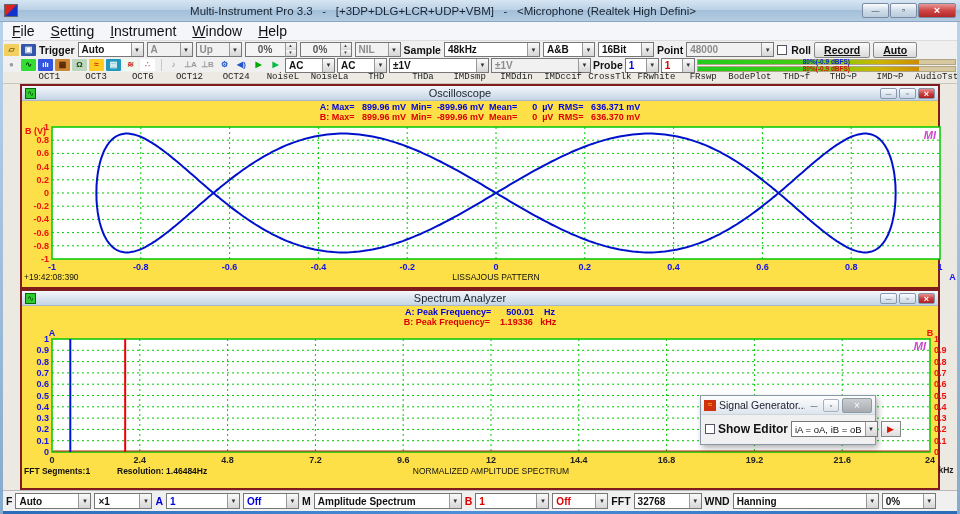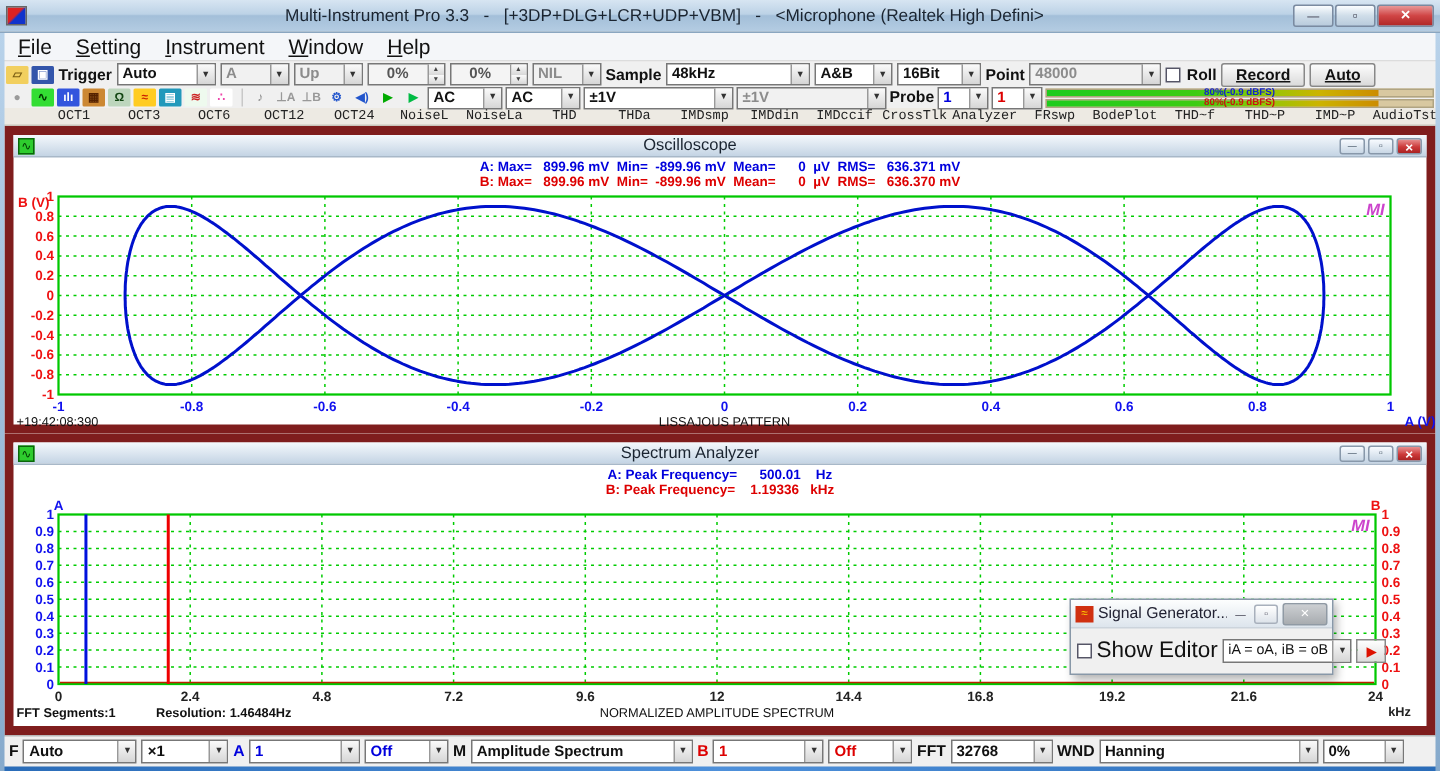--- a/index.html
+++ b/index.html
@@ -43,21 +43,21 @@
   .tsep{width:5px;height:12px;border-right:1px solid #c8c8c8;margin-right:2px;flex:none;}
   .meters{flex:1;height:14px;display:flex;flex-direction:column;gap:1px;justify-content:center;min-width:250px;}
   .meter{position:relative;height:6px;background:#d8c8a0;border:1px solid #b0a482;}
   .mfill{position:absolute;left:0;top:0;bottom:0;width:86%;background:linear-gradient(90deg,#1ecc1e 0%,#3ecc12 45%,#8ec806 65%,#ccb400 82%,#cc8c00 100%);}
   .mtext{position:absolute;left:0;right:0;top:-1.5px;text-align:center;font-size:6.5px;font-weight:bold;}
   .mtext.a{color:#1122cc;} .mtext.b{color:#cc1111;}
   
   .tabstrip{height:12px;background:#edeae3;display:flex;padding-left:26px;border-bottom:1px solid #c9c5bc;font-family:Liberation Mono, monospace;}
   .tab{flex:1;text-align:center;font-size:9px;line-height:11px;color:#222;white-space:nowrap;}
   
-  .panel{position:relative;background:#ffffff;border:6px solid #7f1d1d;margin:0 3px;}
+  .panel{position:relative;background:#fde047;border:2px solid #7f1d1d;margin:0 20px;}
   .panel.scope{height:205px;}
   .panel.spec{height:201px;}
   .ptitle{height:15px;background:linear-gradient(180deg,#f4f8fc,#c4d4e4);display:flex;align-items:center;padding:0 3px;border-bottom:1px solid #a8b8c8;}
   .picon{width:11px;height:11px;background:#2ecc2e;border:1px solid #0a660a;color:#003300;font-size:8px;line-height:9px;text-align:center;margin-right:4px;flex:none;}
   .picon::after{content:"∿";}
   .ptext{flex:1;text-align:center;font-size:11px;color:#1a2430;}
   .pbtns{display:flex;gap:2px;}
   .pb{width:17px;height:11px;border:1px solid #8898aa;border-radius:2px;background:linear-gradient(#f8fbff,#c9d7e5);text-align:center;line-height:9px;font-size:7px;color:#345;}
   .pb.min::before{content:"—";font-size:6px;}
   .pb.rest::before{content:"▫";}
@@ -73,21 +73,21 @@
   .sg-icon{width:12px;height:11px;background:#d03010;color:#ffcc00;font-size:8px;line-height:10px;text-align:center;flex:none;}
   .sg-icon::after{content:"≈";}
   .sg-text{flex:1;font-size:10.5px;color:#223;white-space:nowrap;overflow:hidden;}
   .sg-min{width:12px;text-align:center;font-size:9px;color:#334;}
   .sg-min::before{content:"—";font-size:7px;}
   .sg-rest{width:16px;height:13px;border:1px solid #a8b0bc;border-radius:2px;background:linear-gradient(#ffffff,#dde3ea);text-align:center;line-height:11px;font-size:7px;color:#445;}
   .sg-rest::before{content:"▫";}
   .sg-close{width:30px;height:15px;border:1px solid #909aa4;border-radius:2px;background:linear-gradient(#cccfd2,#a8acb0);text-align:center;line-height:13px;font-size:10px;color:#fff;}
   .sg-close::before{content:"×";}
   .sg-body{display:flex;align-items:center;gap:3px;padding:6px 4px 7px 4px;}
-  .sg-lbl{font-size:15px;color:#111;white-space:nowrap;}
+  .sg-lbl{font-size:12px;color:#111;white-space:nowrap;font-weight:bold;}
   .sg-body .combo{flex:1;height:16px;font-weight:normal;font-size:9.5px;}
   .sg-play{width:20px;height:16px;border:1px solid #888;background:linear-gradient(#fff,#ddd);display:flex;align-items:center;justify-content:center;flex:none;}
   .sg-play::before{content:"▶";color:#dd1100;font-size:9px;}
   
   .bottombar{height:21px;background:#f0f0f0;border-top:1px solid #b8b8b8;display:flex;align-items:center;gap:3px;padding:0 6px;}
   .bottombar .combo{height:16px;}
   .bstrip{height:3px;background:linear-gradient(90deg,#2a6cb8,#4e90da 50%,#2a6cb8);}
   
   .w34{width:34px}.w46{width:46px}.w50{width:50px}
   .w52{width:52px}.w54{width:54px}.w56{width:56px}.w58{width:58px}
@@ -245,21 +245,21 @@
       <div class="tab">OCT12</div>
       <div class="tab">OCT24</div>
       <div class="tab">NoiseL</div>
       <div class="tab">NoiseLa</div>
       <div class="tab">THD</div>
       <div class="tab">THDa</div>
       <div class="tab">IMDsmp</div>
       <div class="tab">IMDdin</div>
       <div class="tab">IMDccif</div>
       <div class="tab">CrossTlk</div>
-      <div class="tab">Analyzer</div>
+      <div class="tab">FRwhite</div>
       <div class="tab">FRswp</div>
       <div class="tab">BodePlot</div>
       <div class="tab">THD~f</div>
       <div class="tab">THD~P</div>
       <div class="tab">IMD~P</div>
       <div class="tab">AudioTst</div>
     </div>
 
   <div class="panel scope">
     <div class="ptitle">

